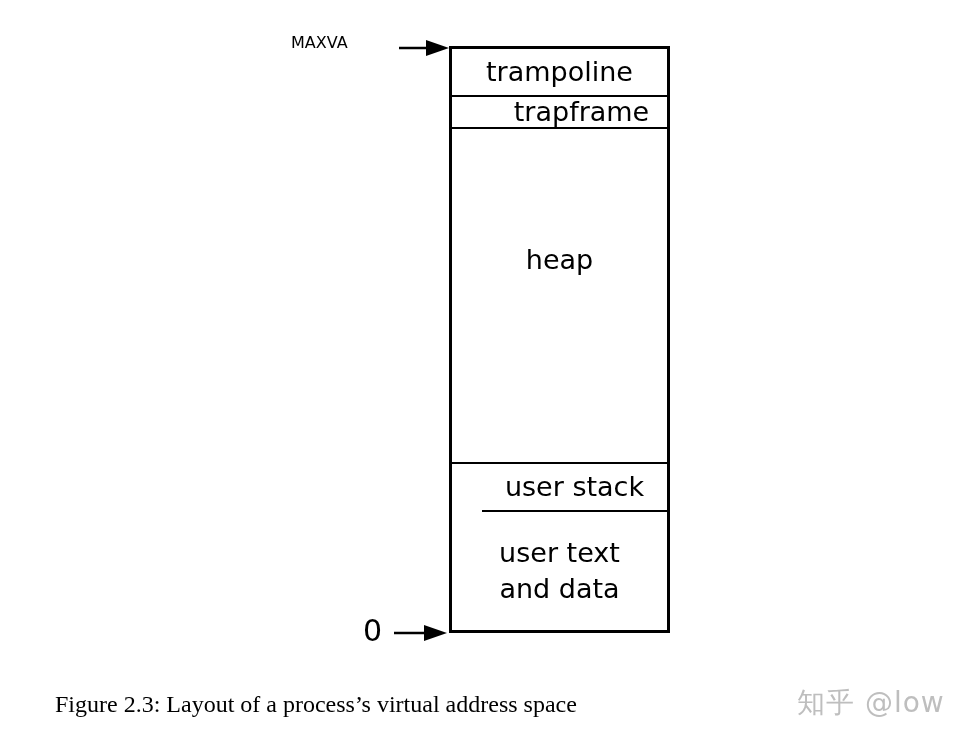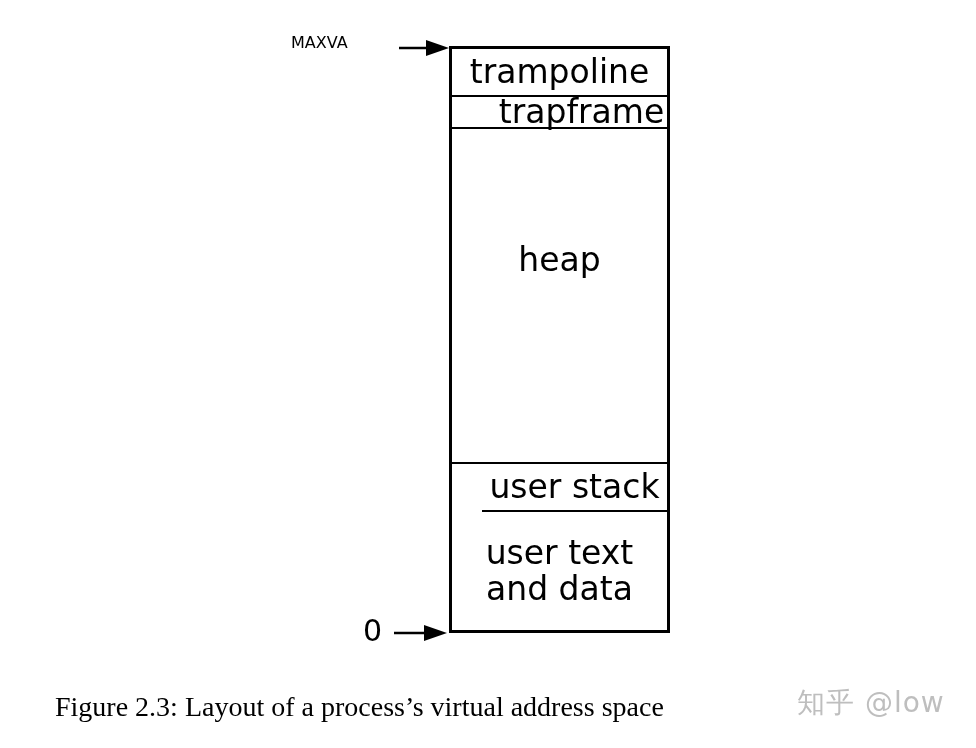--- a/index.html
+++ b/index.html
@@ -28,21 +28,21 @@
     box-sizing: border-box;
     display: flex;
     flex-direction: column;
     background: #fff;
   }
   .segment {
     display: flex;
     align-items: center;
     justify-content: center;
     flex-direction: column;
-    font-size: 33px;
+    font-size: 27px;
     line-height: 34px;
     color: #000;
     box-sizing: border-box;
     text-align: center;
   }
   .segment.divider { border-bottom: 2px solid #000; }
   .seg-trampoline { height: 48px; }
   .seg-trapframe  { height: 32px; padding-left: 44px; }
   .seg-heap       { height: 335px; padding-bottom: 72px; }
   .seg-stack      { height: 48px; margin-left: 30px; }
@@ -61,21 +61,21 @@
   .arrow-svg { position: absolute; }
   .arrow-maxva { left: 399px; top: 37px; }
   .arrow-zero  { left: 394px; top: 622px; }
 
   
   .caption {
     position: absolute;
     left: 55px;
     top: 691px;
     font-family: "Liberation Serif", "DejaVu Serif", serif;
-    font-size: 28px;
+    font-size: 24px;
     color: #000;
     white-space: nowrap;
   }
 
   
   .watermark {
     position: absolute;
     left: 797px;
     top: 684px;
     font-size: 28px;

